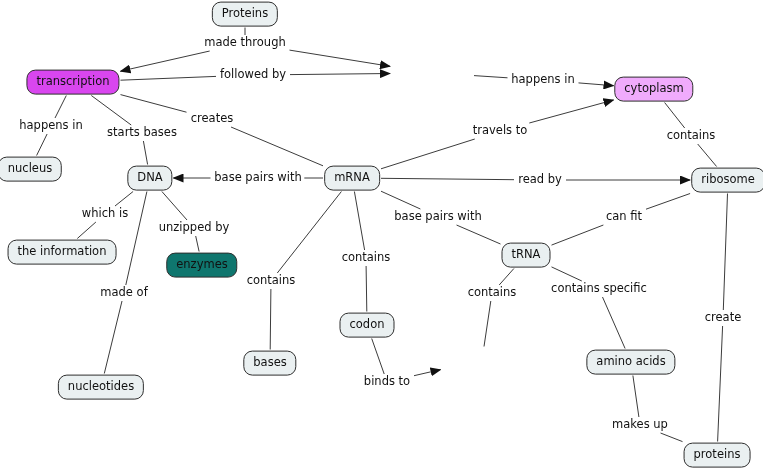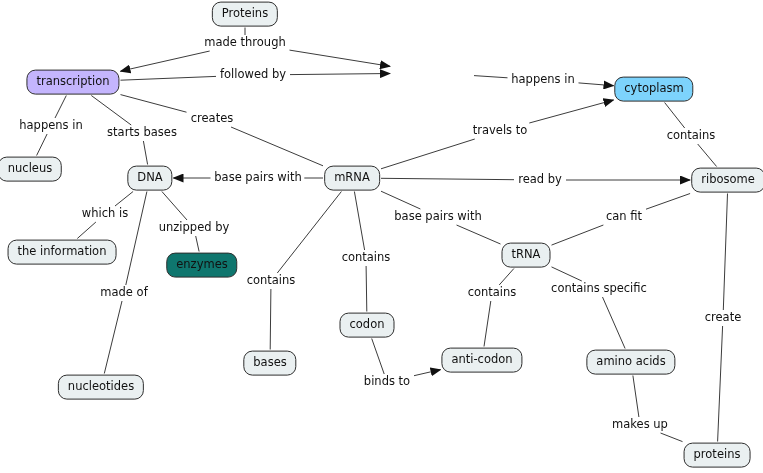--- a/index.html
+++ b/index.html
@@ -82,31 +82,30 @@
         <line x1="646.0" y1="209.2" x2="690.1" y2="193.5" stroke="#3c3c3c" stroke-width="1"></line>
         <line x1="381.0" y1="178.3" x2="514.0" y2="179.7" stroke="#3c3c3c" stroke-width="1"></line>
         <line x1="566.0" y1="180.0" x2="690.0" y2="180.0" stroke="#3c3c3c" stroke-width="1" marker-end="url(#arrow)"></line>
         <line x1="727.5" y1="193.5" x2="723.3" y2="310.0" stroke="#3c3c3c" stroke-width="1"></line>
         <line x1="722.6" y1="326.0" x2="717.6" y2="441.5" stroke="#3c3c3c" stroke-width="1"></line>
         <line x1="632.9" y1="375.5" x2="638.9" y2="417.0" stroke="#3c3c3c" stroke-width="1"></line>
         <line x1="660.5" y1="433.0" x2="682.5" y2="441.6" stroke="#3c3c3c" stroke-width="1"></line>
       </g>
   </svg>
 <div class="concept" style="left: 245px; top: 14px; background: rgb(234, 240, 241); border: 1px solid rgb(46, 46, 46); color: rgb(17, 17, 17);">Proteins</div>
-    <div class="concept" style="left: 73px; top: 82px; background: #c4b5fd; border: 1px solid rgb(46, 46, 46); color: rgb(17, 17, 17);">transcription</div>
-    <div class="concept" style="left: 654px; top: 89px; background: #7dd3fc; border: 1px solid rgb(46, 46, 46); color: rgb(17, 17, 17);">cytoplasm</div>
+    <div class="concept" style="left: 73px; top: 82px; background: #d946ef; border: 1px solid rgb(46, 46, 46); color: rgb(17, 17, 17);">transcription</div>
+    <div class="concept" style="left: 654px; top: 89px; background: #f0abfc; border: 1px solid rgb(46, 46, 46); color: rgb(17, 17, 17);">cytoplasm</div>
     <div class="concept" style="left: 30px; top: 169px; background: rgb(234, 240, 241); border: 1px solid rgb(46, 46, 46); color: rgb(17, 17, 17);">nucleus</div>
     <div class="concept" style="left: 150px; top: 178px; background: rgb(234, 240, 241); border: 1px solid rgb(46, 46, 46); color: rgb(17, 17, 17);">DNA</div>
     <div class="concept" style="left: 62px; top: 252px; background: rgb(234, 240, 241); border: 1px solid rgb(46, 46, 46); color: rgb(17, 17, 17);">the information</div>
     <div class="concept" style="left: 202px; top: 265px; background: #0f766e; border: 1px solid rgb(46, 46, 46); color: rgb(17, 17, 17);">enzymes</div>
     <div class="concept" style="left: 352px; top: 178px; background: rgb(234, 240, 241); border: 1px solid rgb(46, 46, 46); color: rgb(17, 17, 17);">mRNA</div>
     <div class="concept" style="left: 101px; top: 387px; background: rgb(234, 240, 241); border: 1px solid rgb(46, 46, 46); color: rgb(17, 17, 17);">nucleotides</div>
     <div class="concept" style="left: 270px; top: 363px; background: rgb(234, 240, 241); border: 1px solid rgb(46, 46, 46); color: rgb(17, 17, 17);">bases</div>
     <div class="concept" style="left: 367px; top: 325px; background: rgb(234, 240, 241); border: 1px solid rgb(46, 46, 46); color: rgb(17, 17, 17);">codon</div>
-    <div class="concept" style="left: 482px; top: 360px; background: rgb(234, 240, 241); border: 1px solid rgb(46, 46, 46); color: rgb(17, 17, 17);">anti-codon</div>
     <div class="concept" style="left: 526px; top: 255px; background: rgb(234, 240, 241); border: 1px solid rgb(46, 46, 46); color: rgb(17, 17, 17);">tRNA</div>
     <div class="concept" style="left: 728px; top: 180px; background: rgb(234, 240, 241); border: 1px solid rgb(46, 46, 46); color: rgb(17, 17, 17);">ribosome</div>
     <div class="concept" style="left: 631px; top: 362px; background: rgb(234, 240, 241); border: 1px solid rgb(46, 46, 46); color: rgb(17, 17, 17);">amino acids</div>
     <div class="concept" style="left: 717px; top: 455px; background: rgb(234, 240, 241); border: 1px solid rgb(46, 46, 46); color: rgb(17, 17, 17);">proteins</div>
     <div class="phrase" style="left: 245px; top: 43px; color: rgb(17, 17, 17);">made through</div>
     <div class="phrase" style="left: 253px; top: 75px; color: rgb(17, 17, 17);">followed by</div>
     <div class="phrase" style="left: 543px; top: 80px; color: rgb(17, 17, 17);">happens in</div>
     <div class="phrase" style="left: 500px; top: 131px; color: rgb(17, 17, 17);">travels to</div>
     <div class="phrase" style="left: 691px; top: 136px; color: rgb(17, 17, 17);">contains</div>
     <div class="phrase" style="left: 51px; top: 126px; color: rgb(17, 17, 17);">happens in</div>

